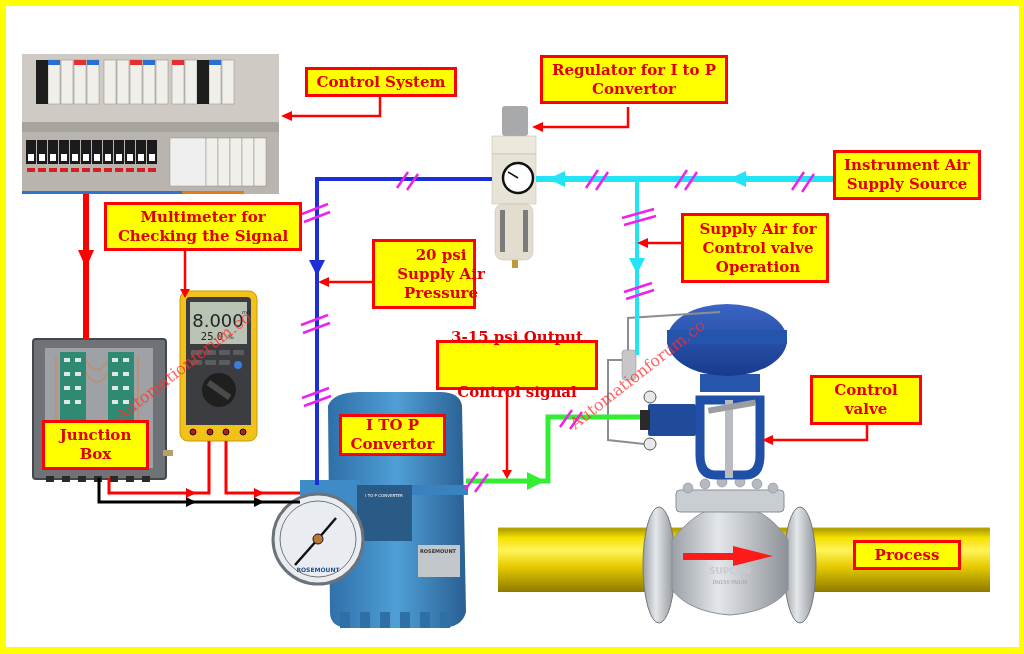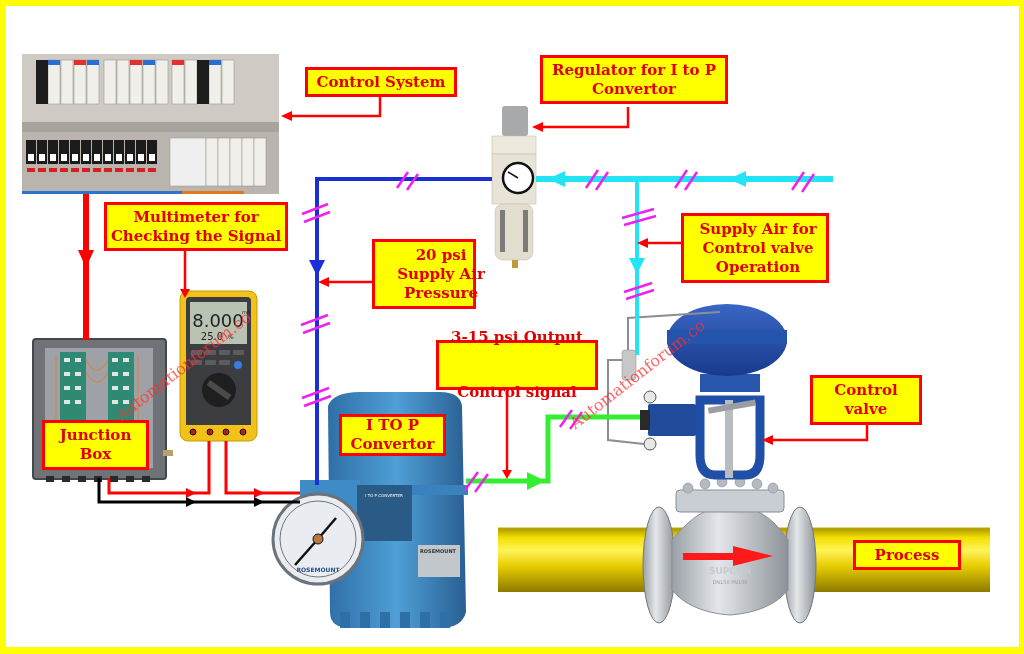--- a/index.html
+++ b/index.html
@@ -367,22 +367,26 @@
 
   <div class="label" style="left:305px;top:67px;width:152px;height:30px;">
     <span>Control System</span>
   </div>
 
   <div class="label" style="left:540px;top:55px;width:188px;height:49px;">
     <span>Regulator for I to  P</span>
     <span>Convertor</span>
   </div>
 
-
-  <div class="label" style="left:104px;top:202px;width:184px;height:49px;">
+  <div class="label" style="left:833px;top:150px;width:148px;height:50px;">
+    <span>Instrument Air</span>
+    <span>Supply Source</span>
+  </div>
+
+  <div class="label" style="left:104px;top:202px;width:198px;height:49px;">
     <span>Multimeter for</span>
     <span>Checking the Signal</span>
   </div>
 
   <div class="label" style="left:681px;top:213px;width:148px;height:70px;padding-left:12px;">
     <span>Supply Air for</span>
     <span>Control valve</span>
     <span>Operation</span>
   </div>
 

